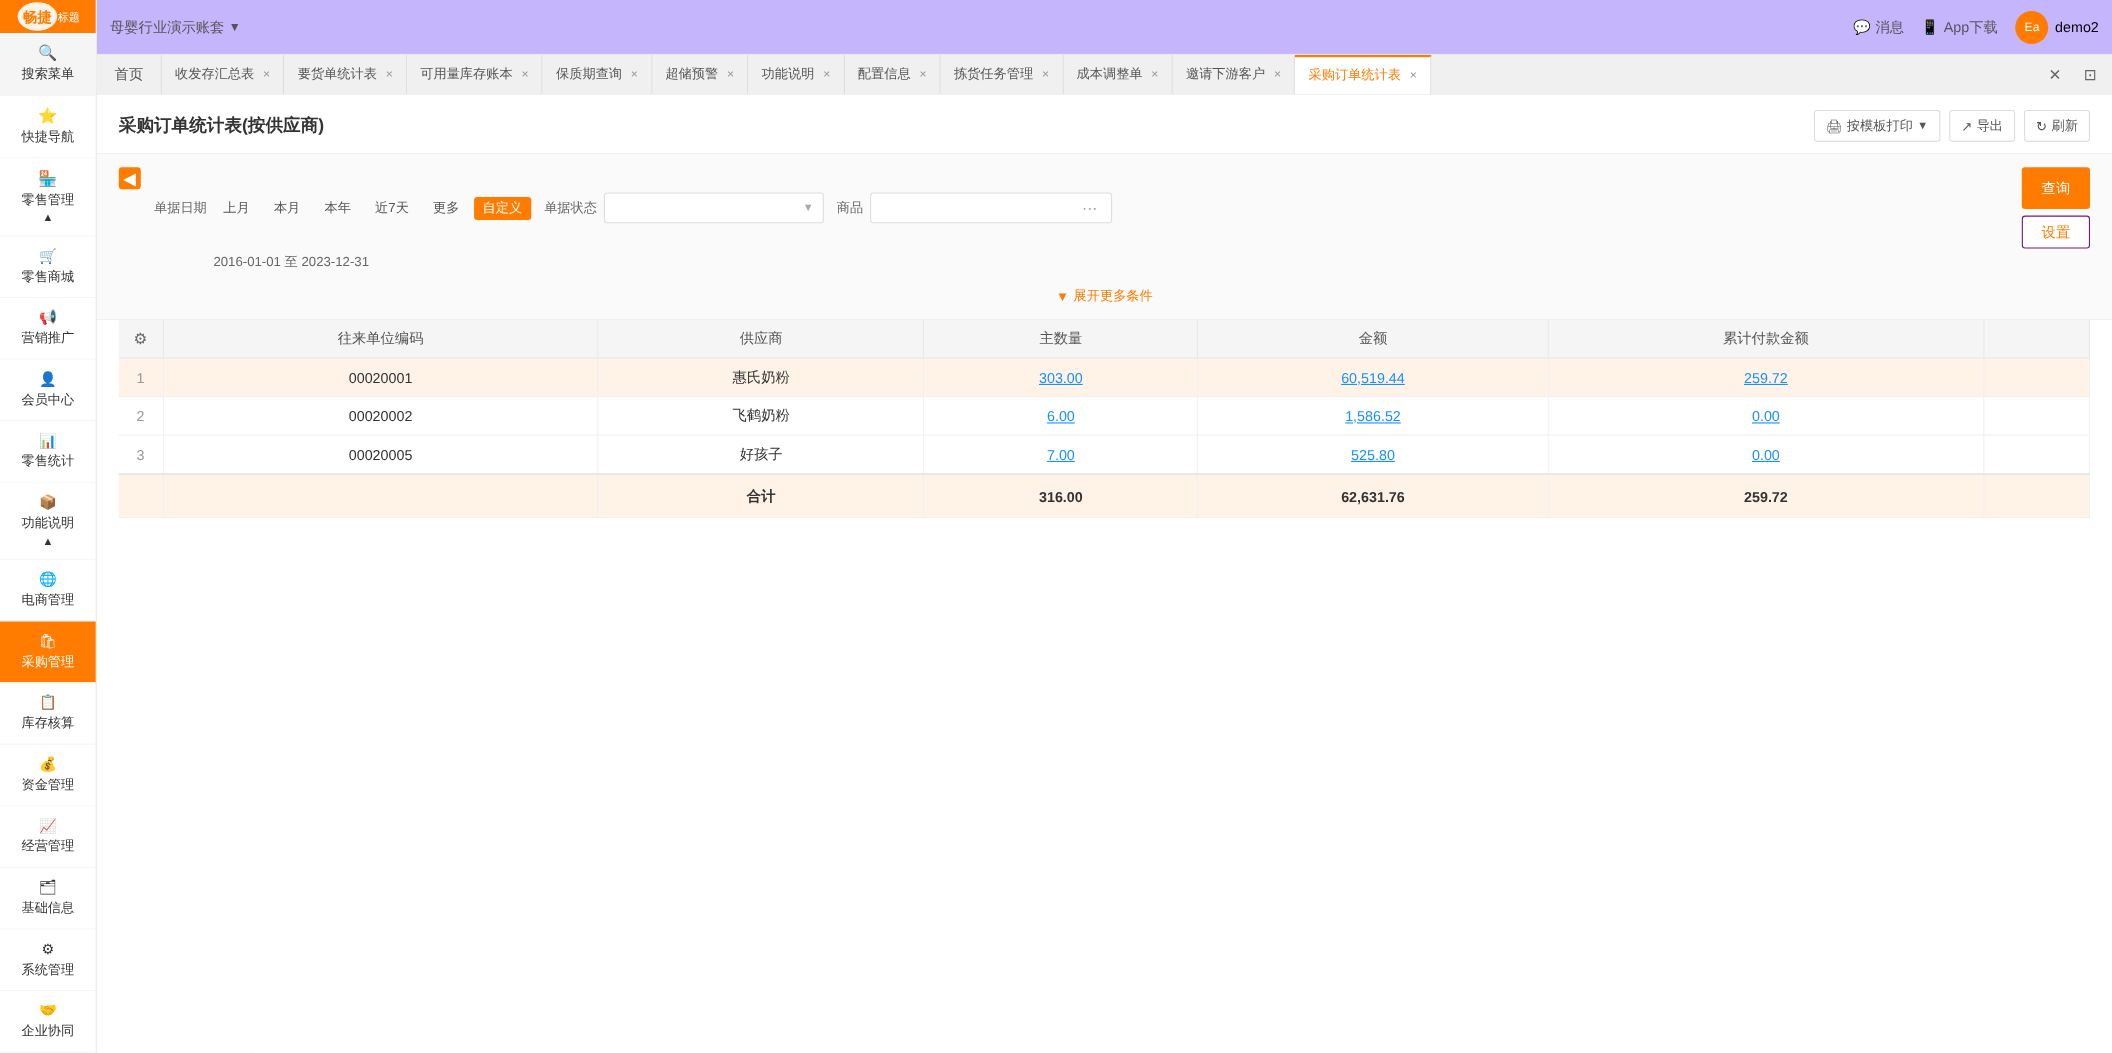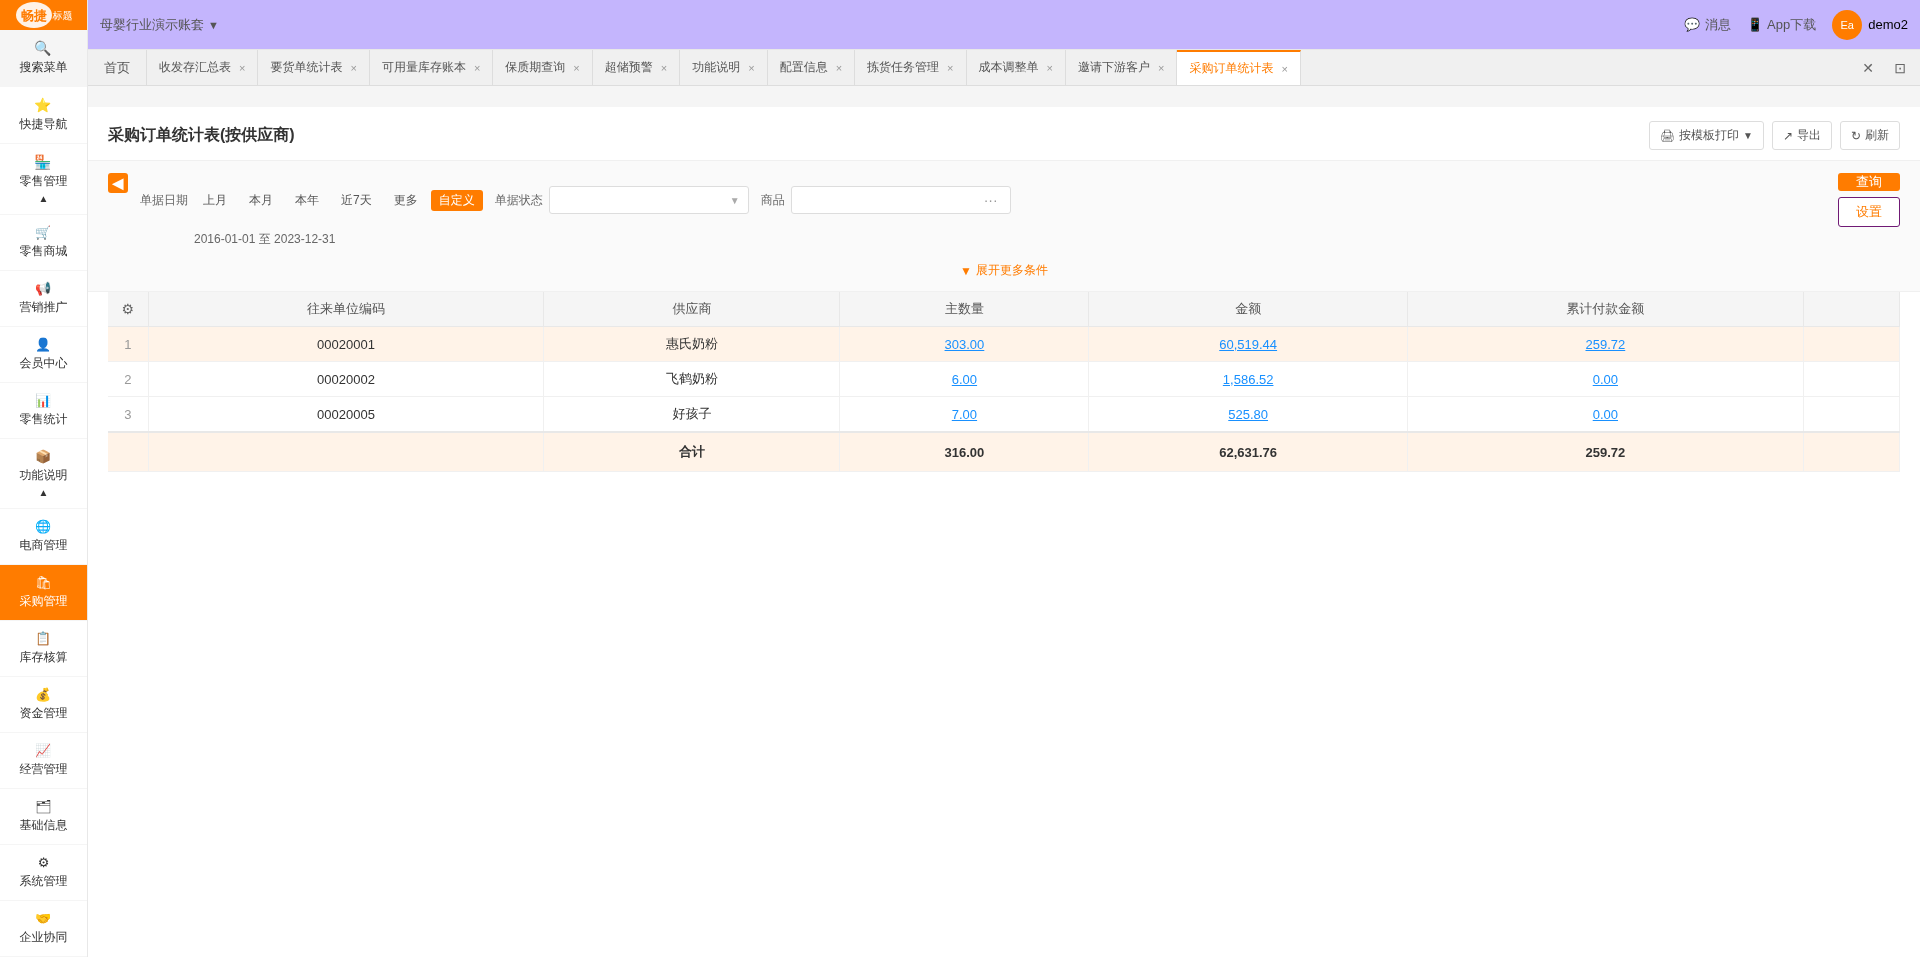--- a/index.html
+++ b/index.html
@@ -31,40 +31,40 @@
     .tabbar { height: 36px; background: #f0f0f0; display: flex; align-items: center; border-bottom: 1px solid #ddd; overflow-x: auto; flex-shrink: 0; }
     .tabbar::-webkit-scrollbar { height: 0; }
     .tab-item { height: 36px; padding: 0 12px; display: flex; align-items: center; gap: 6px; font-size: 12px; color: #555; cursor: pointer; border-right: 1px solid #ddd; white-space: nowrap; background: #f0f0f0; flex-shrink: 0; }
     .tab-item.active { background: #fff; color: #ff7c00; border-top: 2px solid #ff7c00; }
     .tab-item .tab-close { font-size: 11px; color: #999; margin-left: 2px; }
     .tab-home { padding: 0 16px; font-size: 13px; color: #555; background: #f0f0f0; height: 36px; display: flex; align-items: center; cursor: pointer; border-right: 1px solid #ddd; flex-shrink: 0; }
     .tabbar-actions { margin-left: auto; display: flex; align-items: center; padding: 0 8px; gap: 8px; flex-shrink: 0; }
     .tabbar-btn { width: 24px; height: 24px; display: flex; align-items: center; justify-content: center; cursor: pointer; color: #666; font-size: 14px; }
 
     
-    .page-content { flex: 1; background: #fff; overflow-y: auto; margin-top: 21px; }
+    .page-content { flex: 1; background: #fff; overflow-y: auto; }
     .page-header { padding: 14px 20px 10px; display: flex; align-items: center; justify-content: space-between; border-bottom: 1px solid #f0f0f0; }
     .page-title { font-size: 16px; font-weight: bold; color: #333; }
     .page-header-actions { display: flex; align-items: center; gap: 8px; }
     .btn-print { display: flex; align-items: center; gap: 4px; padding: 5px 10px; border: 1px solid #ddd; border-radius: 3px; cursor: pointer; font-size: 12px; color: #555; background: #fff; }
     .btn-export { display: flex; align-items: center; gap: 4px; padding: 5px 10px; border: 1px solid #ddd; border-radius: 3px; cursor: pointer; font-size: 12px; color: #555; background: #fff; }
     .btn-refresh { display: flex; align-items: center; gap: 4px; padding: 5px 10px; border: 1px solid #ddd; border-radius: 3px; cursor: pointer; font-size: 12px; color: #555; background: #fff; }
 
     
     .filter-area { padding: 12px 20px; background: #fafafa; border-bottom: 1px solid #f0f0f0; }
     .filter-row { display: flex; align-items: center; gap: 12px; flex-wrap: wrap; }
     .filter-item { display: flex; align-items: center; gap: 6px; }
     .filter-label { font-size: 12px; color: #666; white-space: nowrap; }
     .filter-date-btns { display: flex; align-items: center; gap: 4px; }
     .date-btn { padding: 3px 8px; font-size: 12px; color: #555; cursor: pointer; border: 1px solid transparent; border-radius: 3px; }
     .date-custom { background: #ff7c00; color: #fff; padding: 2px 8px; border-radius: 3px; font-size: 12px; cursor: pointer; }
     .date-range { font-size: 12px; color: #666; }
     .filter-select { min-width: 180px; height: 28px; border: 1px solid #ddd; border-radius: 3px; padding: 0 8px; font-size: 12px; display: flex; align-items: center; justify-content: space-between; cursor: pointer; background: #fff; }
     .filter-input { min-width: 200px; height: 28px; border: 1px solid #ddd; border-radius: 3px; padding: 0 8px; font-size: 12px; display: flex; align-items: center; justify-content: space-between; background: #fff; color: #ccc; cursor: pointer; }
-    .btn-query { background: #ff7c00; color: #fff; border: none; border-radius: 3px; padding: 0 18px; font-size: 13px; cursor: pointer; }
+    .btn-query { background: #ff7c00; color: #fff; border: none; border-radius: 3px; padding: 10px 18px; font-size: 13px; cursor: pointer; }
     .btn-settings { background: #fff; color: #ff7c00; border: 1px solid #701a75; border-radius: 3px; padding: 5px 14px; font-size: 13px; cursor: pointer; }
     .expand-btn { display: flex; align-items: center; gap: 4px; font-size: 12px; color: #ff7c00; cursor: pointer; margin-top: 8px; }
     .filter-toggle-row { display: flex; justify-content: center; padding-top: 6px; }
 
     
     .table-area { padding: 0 20px; }
     .data-table { width: 100%; border-collapse: collapse; margin-top: 0; }
     .data-table th { background: #f5f5f5; padding: 8px 12px; text-align: center; font-size: 13px; color: #555; font-weight: normal; border-bottom: 1px solid #e8e8e8; border-right: 1px solid #e8e8e8; white-space: nowrap; }
     .data-table td { padding: 8px 12px; text-align: center; font-size: 13px; color: #333; border-bottom: 1px solid #f0f0f0; border-right: 1px solid #f0f0f0; }
     .data-table tr.row-highlight td { background: #fff3e8; }

